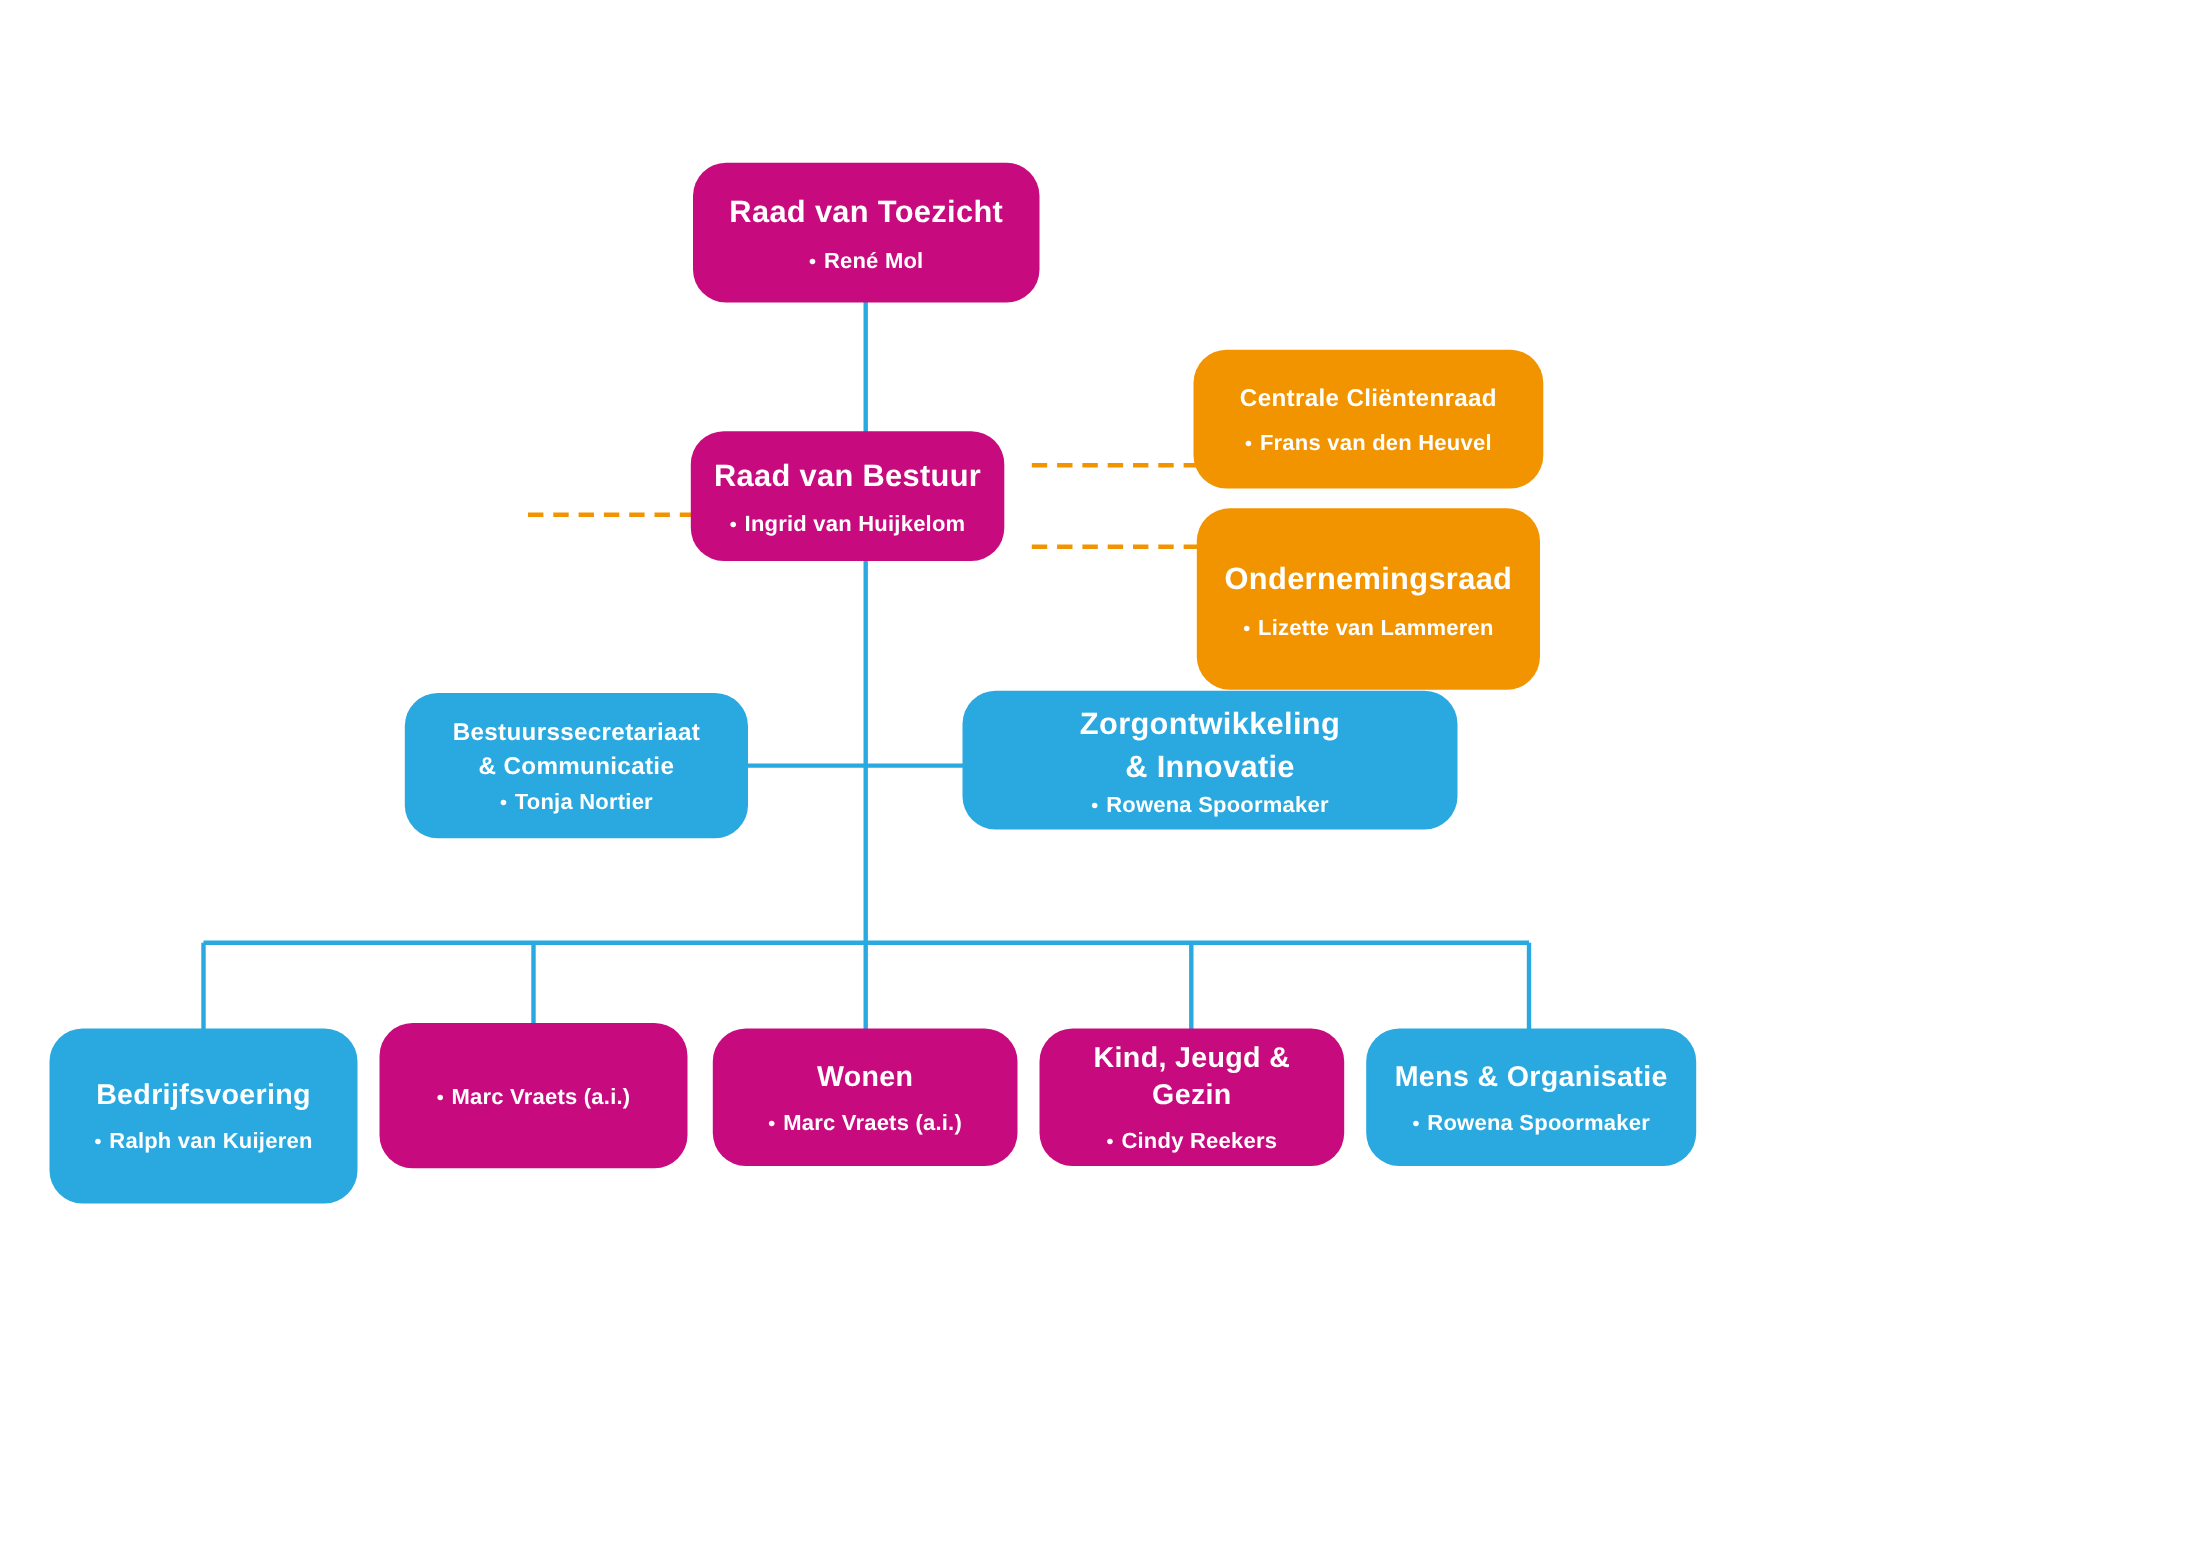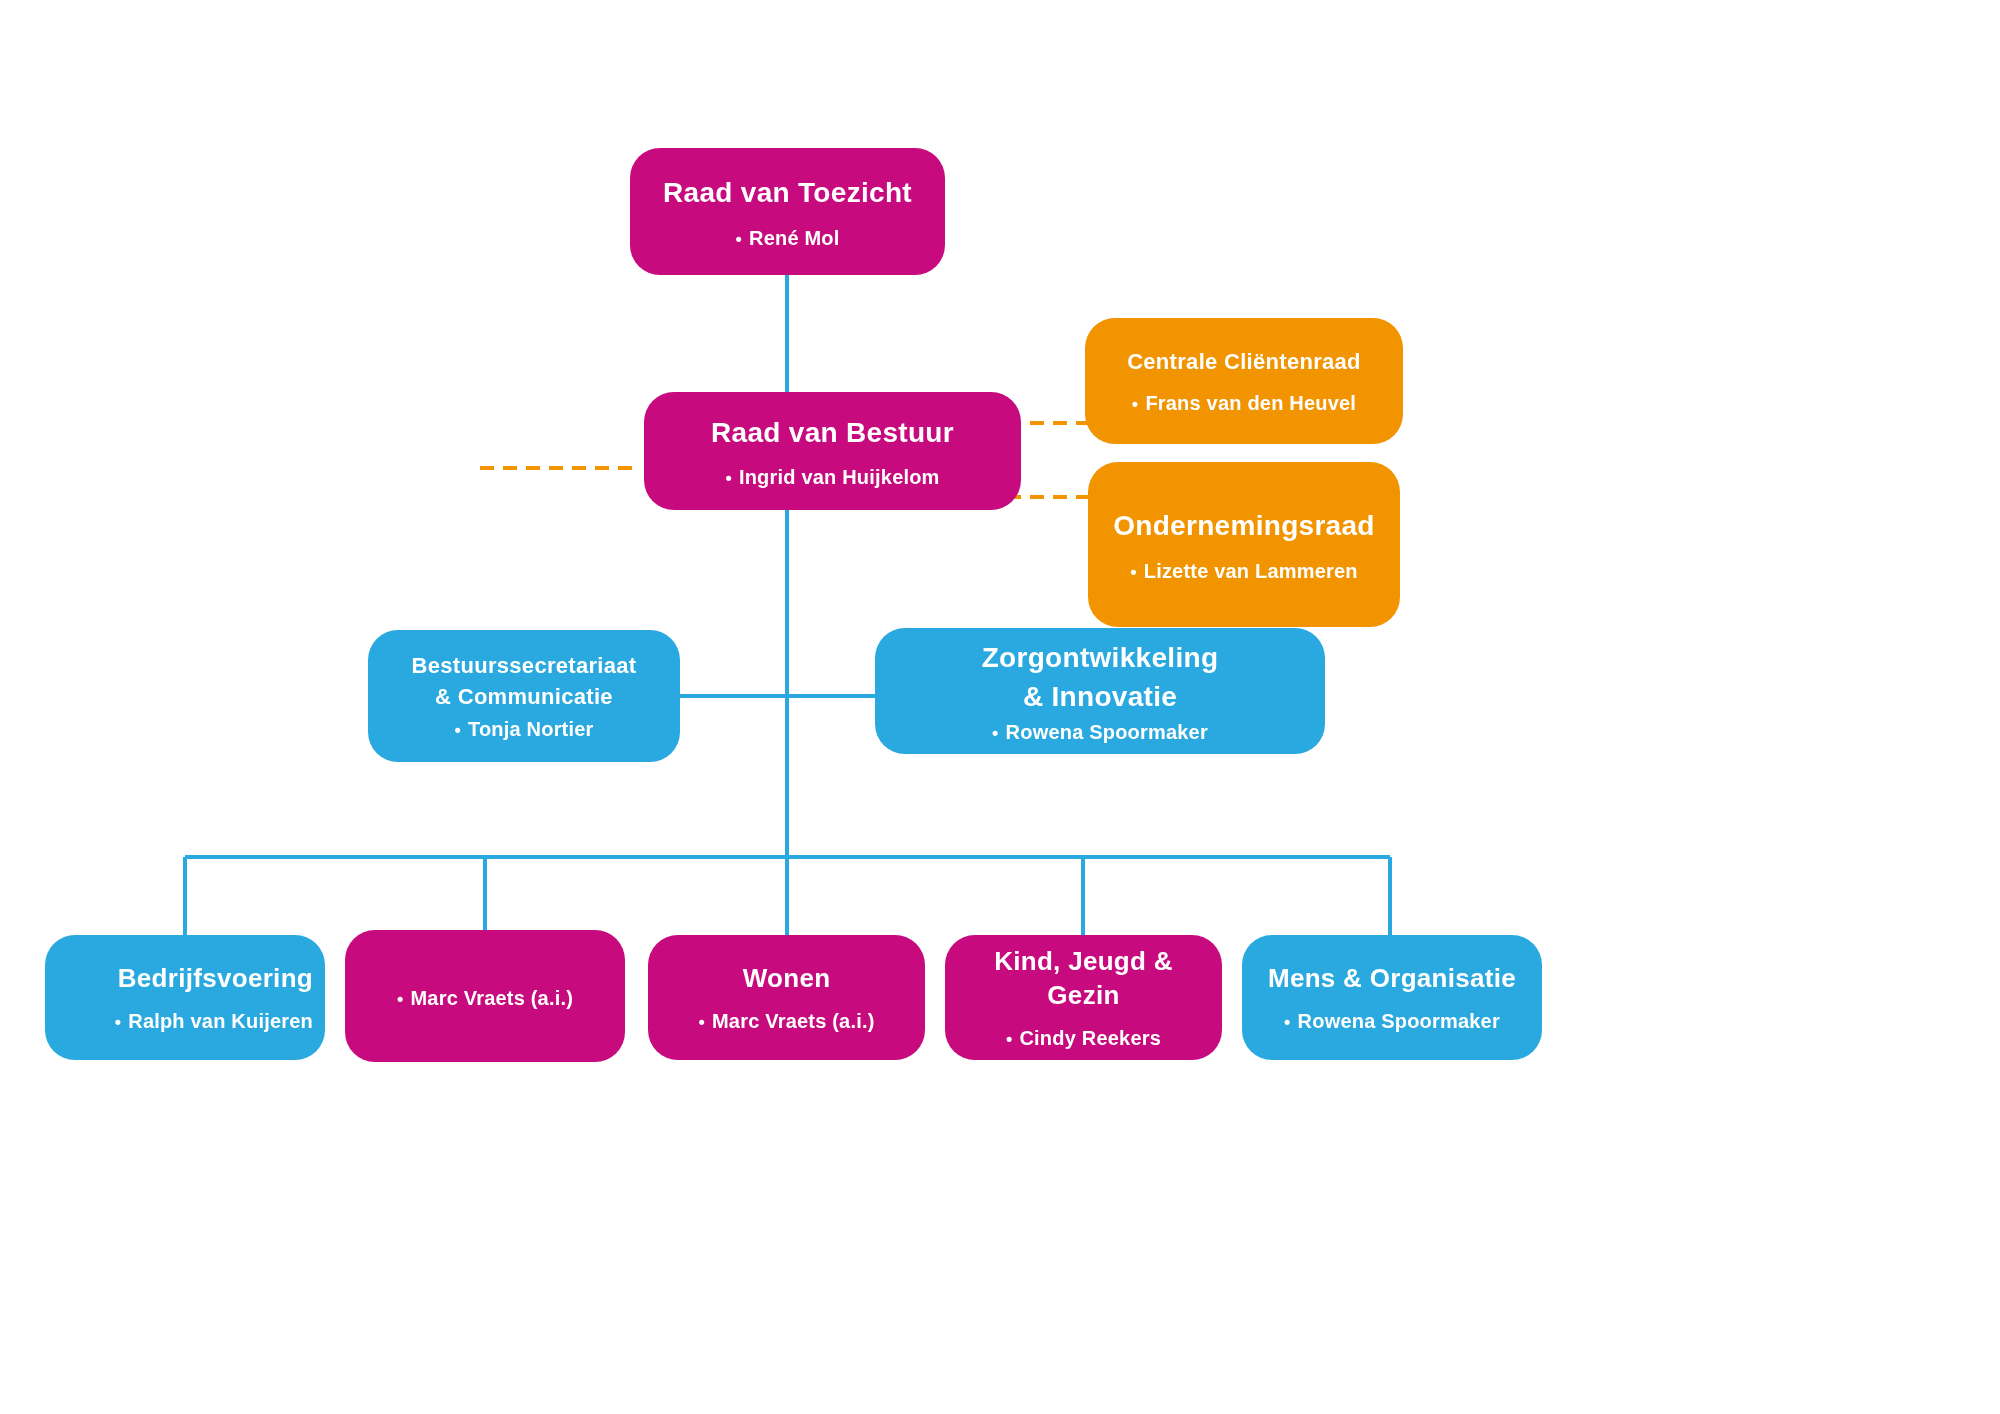--- a/index.html
+++ b/index.html
@@ -94,21 +94,21 @@
   </svg>
 
   <div class="node magenta" style="left:630px; top:148px; width:315px; height:127px;">
     <div class="title">Raad van Toezicht</div>
     <div class="person">
       <span class="bullet">•</span>
       <span>René Mol</span>
     </div>
   </div>
 
-  <div class="node magenta" style="left:644px; top:392px; width:377px; height:118px;">
+  <div class="node magenta" style="left:628px; top:392px; width:285px; height:118px;">
     <div class="title">Raad van Bestuur</div>
     <div class="person">
       <span class="bullet">•</span>
       <span>Ingrid van Huijkelom</span>
     </div>
   </div>
 
   <div class="node orange t26" style="left:1085px; top:318px; width:318px; height:126px;">
     <div class="title">Centrale Cliëntenraad</div>
     <div class="person">
@@ -137,21 +137,21 @@
 
   <div class="node blue compact" style="left:875px; top:628px; width:450px; height:126px;">
     <div class="title">Zorgontwikkeling
 &amp; Innovatie</div>
     <div class="person">
       <span class="bullet">•</span>
       <span>Rowena Spoormaker</span>
     </div>
   </div>
 
-  <div class="node blue bottom" style="left:45px; top:935px; width:280px; height:125px;align-items:flex-end;">
+  <div class="node blue bottom" style="left:45px; top:935px; width:280px; height:159px;">
     <div class="title">Bedrijfsvoering</div>
     <div class="person">
       <span class="bullet">•</span>
       <span>Ralph van Kuijeren</span>
     </div>
   </div>
 
   <div class="node magenta bottom b25 compact" style="left:345px; top:930px; width:280px; height:132px;">
     <div class="person">
       <span class="bullet">•</span>

